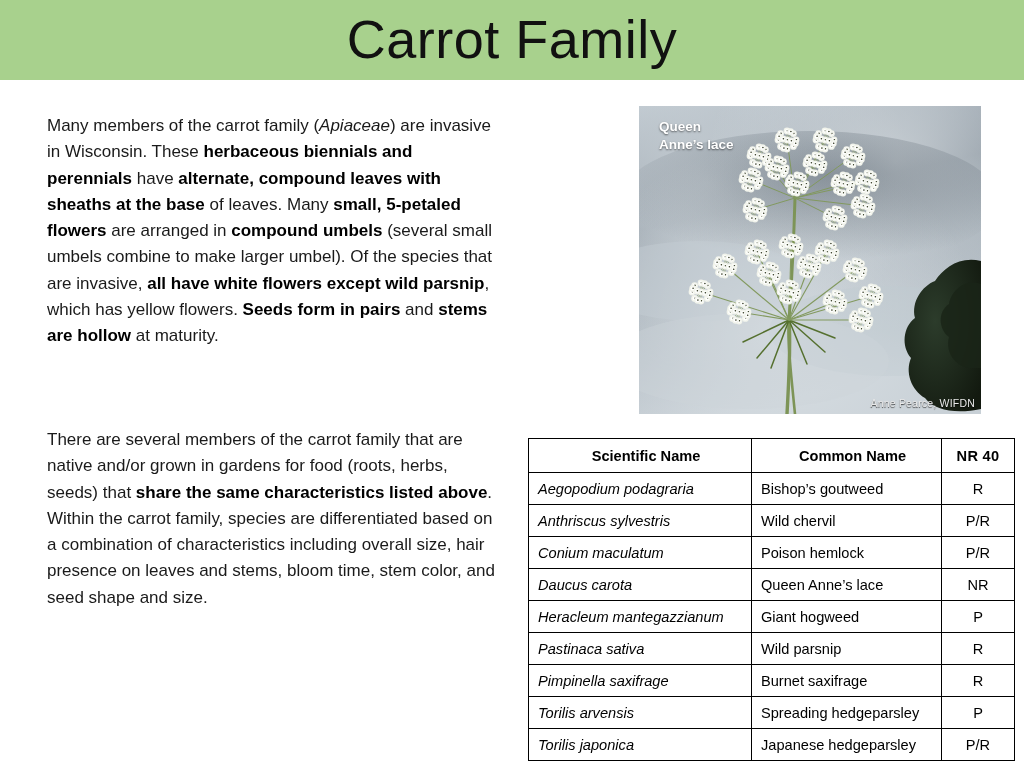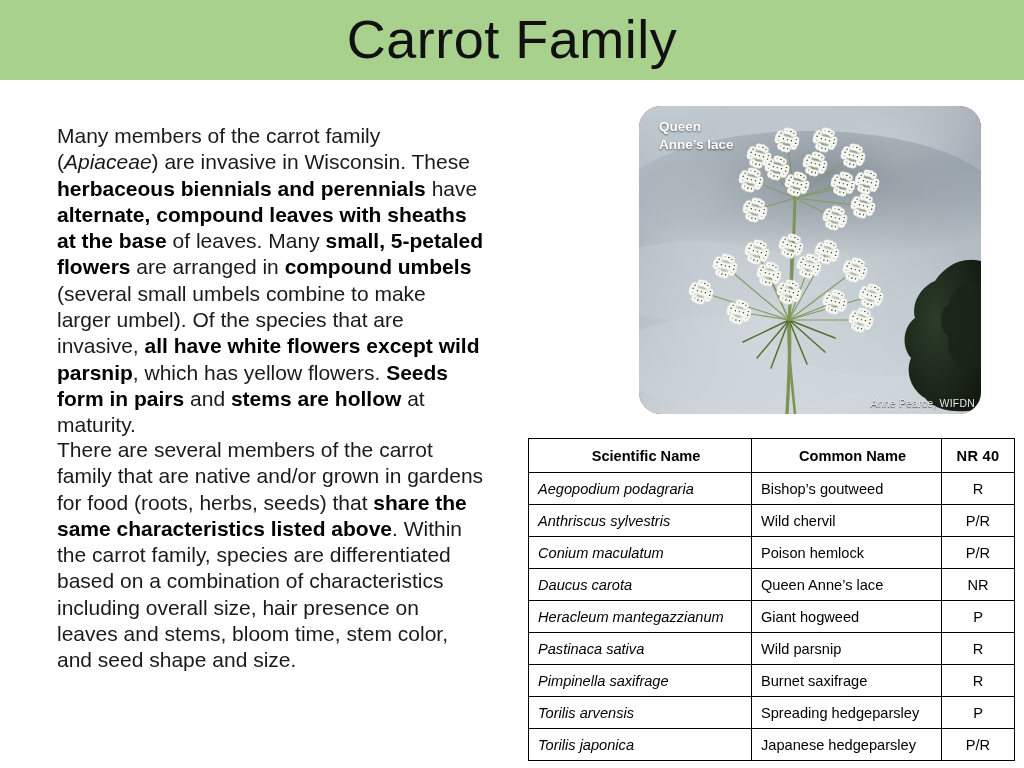--- a/index.html
+++ b/index.html
@@ -48,24 +48,24 @@
   }
   .section-heading {
     font-size: 15.5px;
     font-weight: bold;
     color: #000000;
     line-height: 23px;
     margin: 0 0 1px 0;
     letter-spacing: 0.2px;
   }
   .body-text {
-    font-size: 21px;
+    font-size: 17px;
     line-height: 26.3px;
     color: #1a1a1a;
-    margin: 10px;
+    margin: 0;
     text-align: left;
   }
   .body-text b { font-weight: bold; color: #000; }
   .body-text i { font-style: italic; }
 
   #look-alikes-block {
     position: absolute;
     left: 47px;
     top: 427px;
     width: 448px;
@@ -73,21 +73,20 @@
 
   
   #photo-figure {
     position: absolute;
     left: 599px;
     top: 90px;
     width: 342px;
     height: 308px;
     overflow: hidden;
     background: #b91c1c;
-    border-radius: 22px;
   }
   #photo-canvas {
     position: absolute;
     left: 0; top: 0;
     width: 342px;
     height: 308px;
     display: block;
   }
   #photo-label {
     position: absolute;

